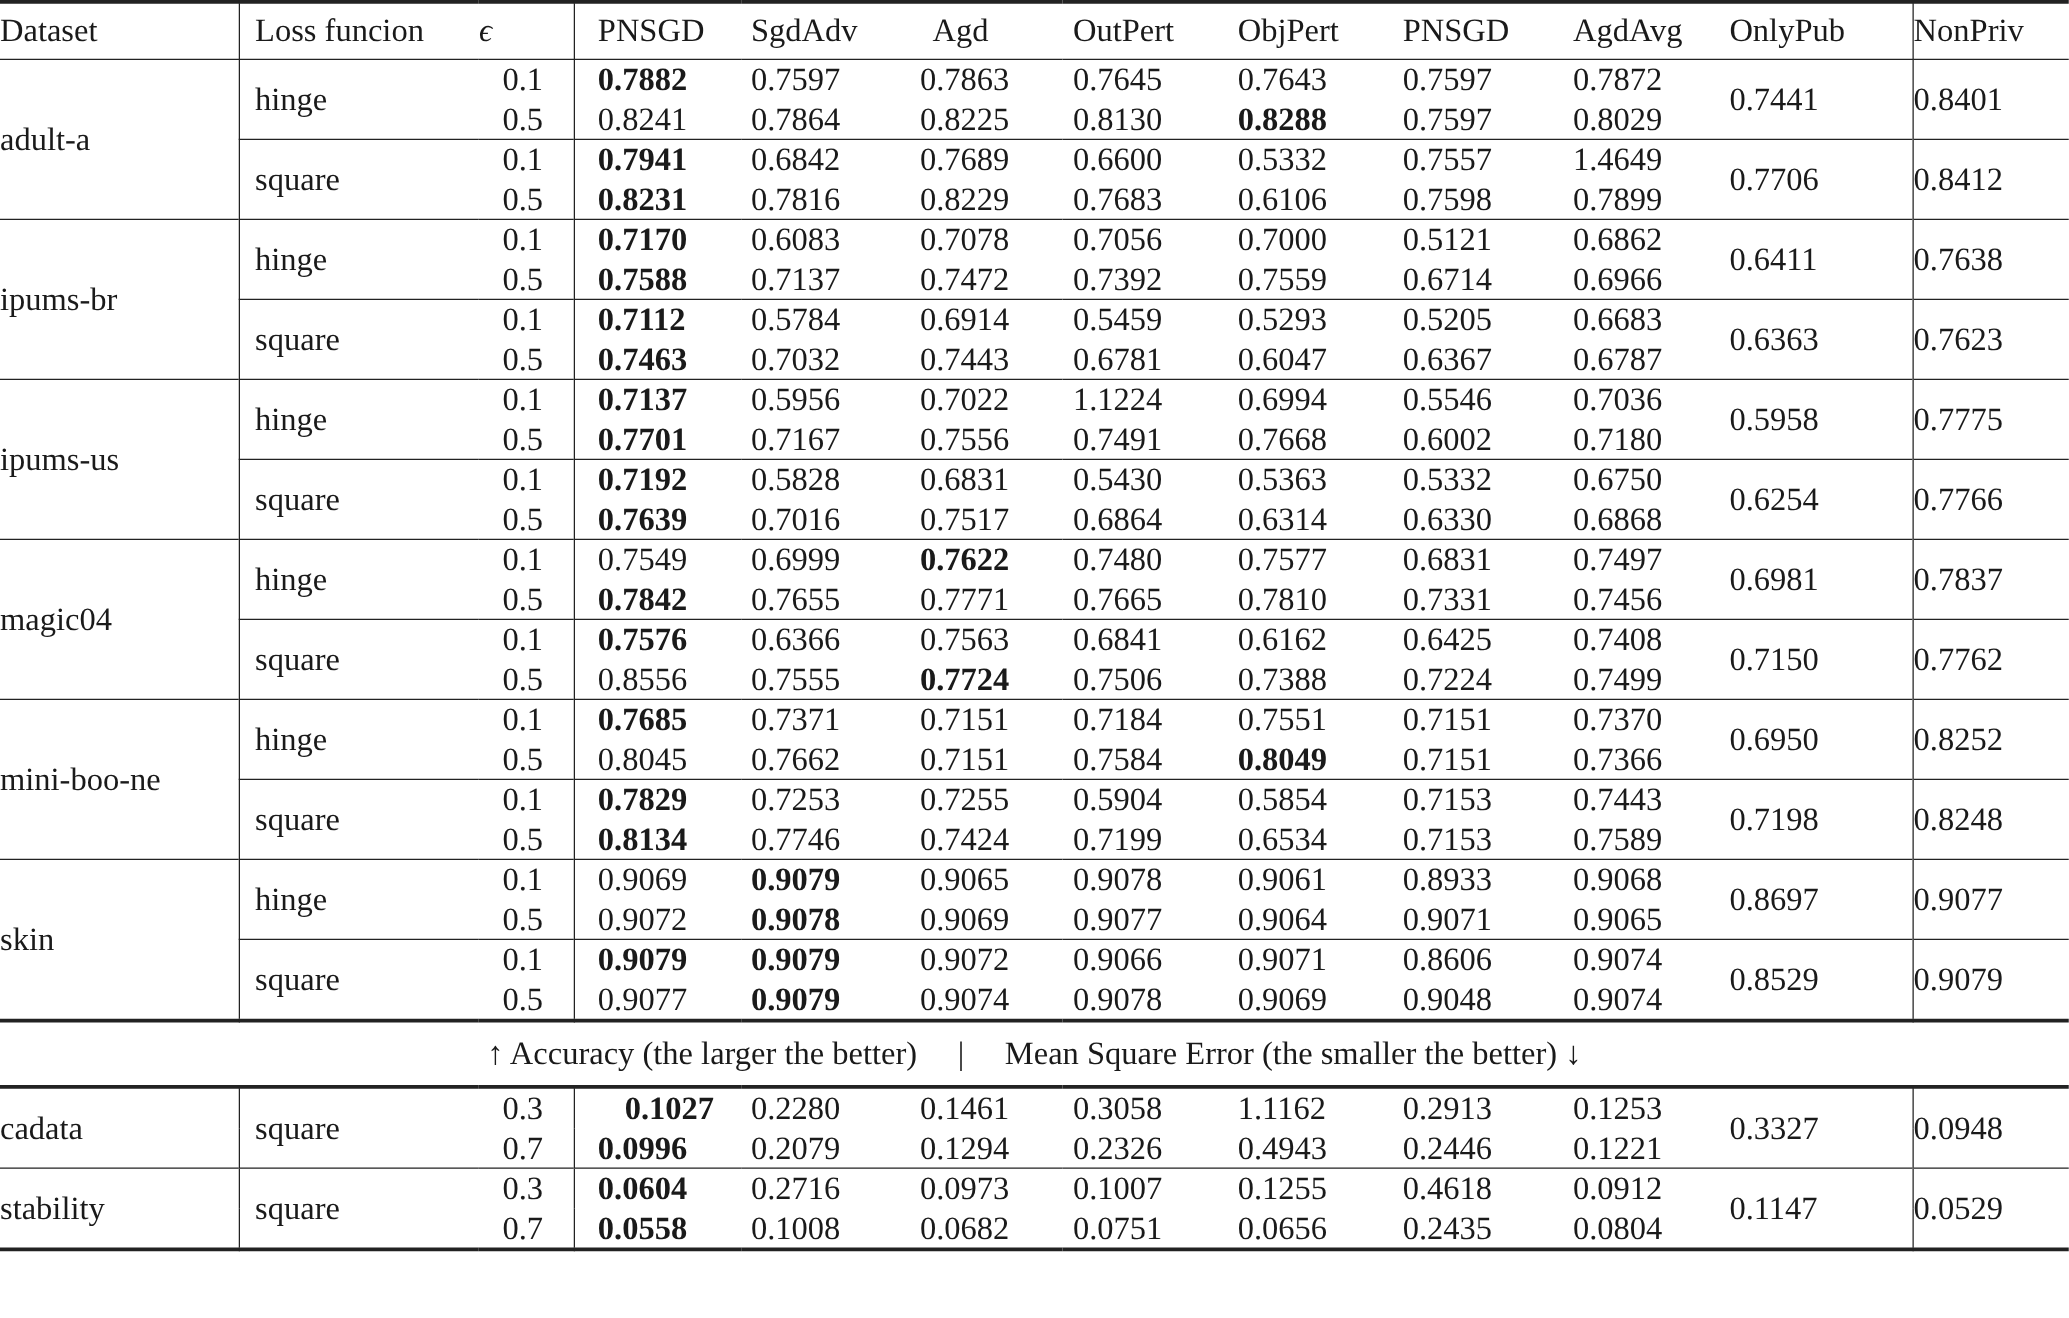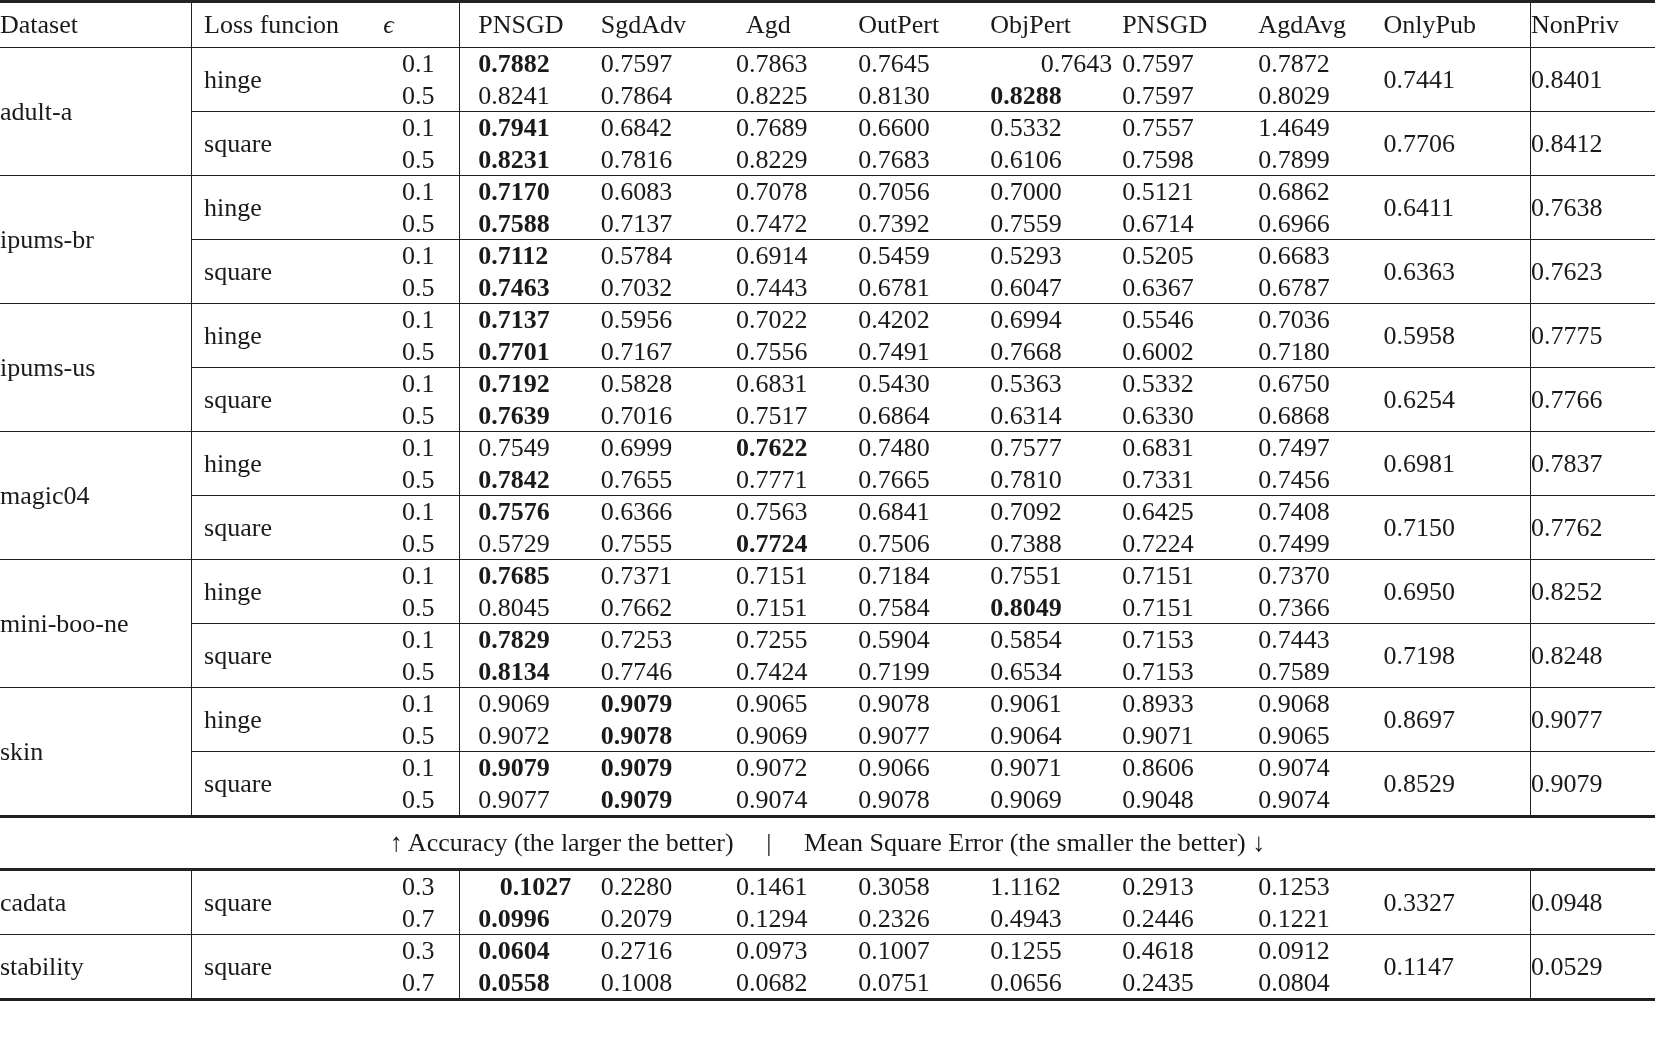--- a/index.html
+++ b/index.html
@@ -67,21 +67,21 @@
     </thead>
     <tbody id="cls-body">
         <tr>
           <td rowspan="4" class="c vr mid" style="border-top: none;">adult-a</td>
           <td rowspan="2" class="c mid" style="padding-left: 12px; border-top: none;">hinge</td>
           <td class="r vr" style="border-top: none;">0.1</td>
           <td class="num b" style="padding-left: 18px; border-top: none;">0.7882</td>
           <td class="num" style="padding-left: 8px; border-top: none;">0.7597</td>
           <td class="num" style="padding-left: 8px; border-top: none;">0.7863</td>
           <td class="num" style="padding-left: 8px; border-top: none;">0.7645</td>
-          <td class="num" style="padding-left: 10px; border-top: none; text-align: right;">0.7643</td>
+          <td class="num" style="padding-left: 10px; border-top: none;">0.7643</td>
           <td class="num" style="padding-left: 10px; border-top: none;">0.7597</td>
           <td class="num" style="padding-left: 10px; border-top: none;">0.7872</td>
           <td rowspan="2" class="c vr mid" style="border-top: none;">0.7441</td>
           <td rowspan="2" class="c mid" style="border-top: none;">0.8401</td>
         </tr>
         <tr>
           <td class="r vr" style="border-top: none;">0.5</td>
           <td class="num" style="padding-left: 18px; border-top: none;">0.8241</td>
           <td class="num" style="padding-left: 8px; border-top: none;">0.7864</td>
           <td class="num" style="padding-left: 8px; border-top: none;">0.8225</td>
@@ -160,21 +160,21 @@
           <td class="num" style="padding-left: 10px; border-top: none;">0.6367</td>
           <td class="num" style="padding-left: 10px; border-top: none;">0.6787</td>
         </tr>
         <tr>
           <td rowspan="4" class="c vr mid" style="border-top: 1.5px solid rgb(34, 34, 34);">ipums-us</td>
           <td rowspan="2" class="c mid" style="padding-left: 12px; border-top: 1.5px solid rgb(34, 34, 34);">hinge</td>
           <td class="r vr" style="border-top: 1.5px solid rgb(34, 34, 34);">0.1</td>
           <td class="num b" style="padding-left: 18px; border-top: 1.5px solid rgb(34, 34, 34);">0.7137</td>
           <td class="num" style="padding-left: 8px; border-top: 1.5px solid rgb(34, 34, 34);">0.5956</td>
           <td class="num" style="padding-left: 8px; border-top: 1.5px solid rgb(34, 34, 34);">0.7022</td>
-          <td class="num" style="padding-left: 8px; border-top: 1.5px solid rgb(34, 34, 34);">0.4202</td>
+          <td class="num" style="padding-left: 8px; border-top: 1.5px solid rgb(34, 34, 34);">1.1224</td>
           <td class="num" style="padding-left: 10px; border-top: 1.5px solid rgb(34, 34, 34);">0.6994</td>
           <td class="num" style="padding-left: 10px; border-top: 1.5px solid rgb(34, 34, 34);">0.5546</td>
           <td class="num" style="padding-left: 10px; border-top: 1.5px solid rgb(34, 34, 34);">0.7036</td>
           <td rowspan="2" class="c vr mid" style="border-top: 1.5px solid rgb(34, 34, 34);">0.5958</td>
           <td rowspan="2" class="c mid" style="border-top: 1.5px solid rgb(34, 34, 34);">0.7775</td>
         </tr>
         <tr>
           <td class="r vr" style="border-top: none;">0.5</td>
           <td class="num b" style="padding-left: 18px; border-top: none;">0.7701</td>
           <td class="num" style="padding-left: 8px; border-top: none;">0.7167</td>
@@ -231,29 +231,29 @@
           <td class="num" style="padding-left: 10px; border-top: none;">0.7331</td>
           <td class="num" style="padding-left: 10px; border-top: none;">0.7456</td>
         </tr>
         <tr>
           <td rowspan="2" class="c mid" style="padding-left: 12px; border-top: 1.5px solid rgb(34, 34, 34);">square</td>
           <td class="r vr" style="border-top: 1.5px solid rgb(34, 34, 34);">0.1</td>
           <td class="num b" style="padding-left: 18px; border-top: 1.5px solid rgb(34, 34, 34);">0.7576</td>
           <td class="num" style="padding-left: 8px; border-top: 1.5px solid rgb(34, 34, 34);">0.6366</td>
           <td class="num" style="padding-left: 8px; border-top: 1.5px solid rgb(34, 34, 34);">0.7563</td>
           <td class="num" style="padding-left: 8px; border-top: 1.5px solid rgb(34, 34, 34);">0.6841</td>
-          <td class="num" style="padding-left: 10px; border-top: 1.5px solid rgb(34, 34, 34);">0.7092</td>
+          <td class="num" style="padding-left: 10px; border-top: 1.5px solid rgb(34, 34, 34);">0.6162</td>
           <td class="num" style="padding-left: 10px; border-top: 1.5px solid rgb(34, 34, 34);">0.6425</td>
           <td class="num" style="padding-left: 10px; border-top: 1.5px solid rgb(34, 34, 34);">0.7408</td>
           <td rowspan="2" class="c vr mid" style="border-top: 1.5px solid rgb(34, 34, 34);">0.7150</td>
           <td rowspan="2" class="c mid" style="border-top: 1.5px solid rgb(34, 34, 34);">0.7762</td>
         </tr>
         <tr>
           <td class="r vr" style="border-top: none;">0.5</td>
-          <td class="num" style="padding-left: 18px; border-top: none;">0.5729</td>
+          <td class="num" style="padding-left: 18px; border-top: none;">0.8556</td>
           <td class="num" style="padding-left: 8px; border-top: none;">0.7555</td>
           <td class="num b" style="padding-left: 8px; border-top: none;">0.7724</td>
           <td class="num" style="padding-left: 8px; border-top: none;">0.7506</td>
           <td class="num" style="padding-left: 10px; border-top: none;">0.7388</td>
           <td class="num" style="padding-left: 10px; border-top: none;">0.7224</td>
           <td class="num" style="padding-left: 10px; border-top: none;">0.7499</td>
         </tr>
         <tr>
           <td rowspan="4" class="c vr mid" style="border-top: 1.5px solid rgb(34, 34, 34);">mini-boo-ne</td>
           <td rowspan="2" class="c mid" style="padding-left: 12px; border-top: 1.5px solid rgb(34, 34, 34);">hinge</td>

